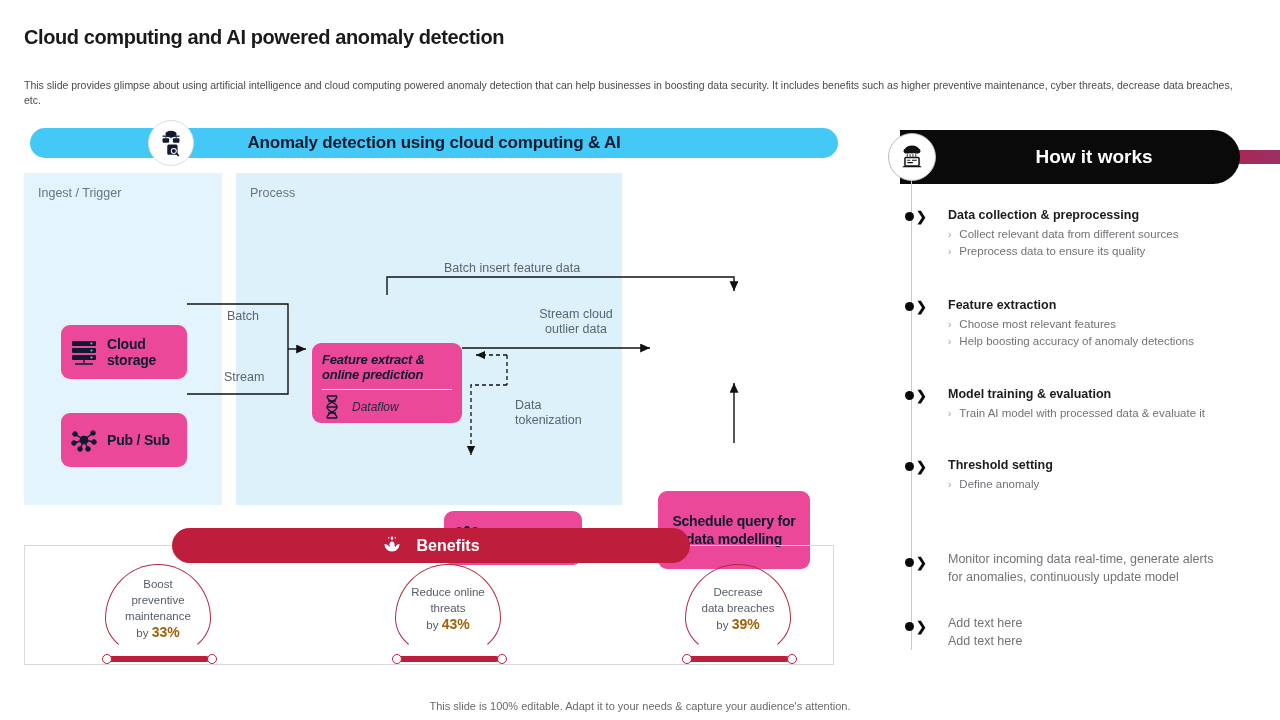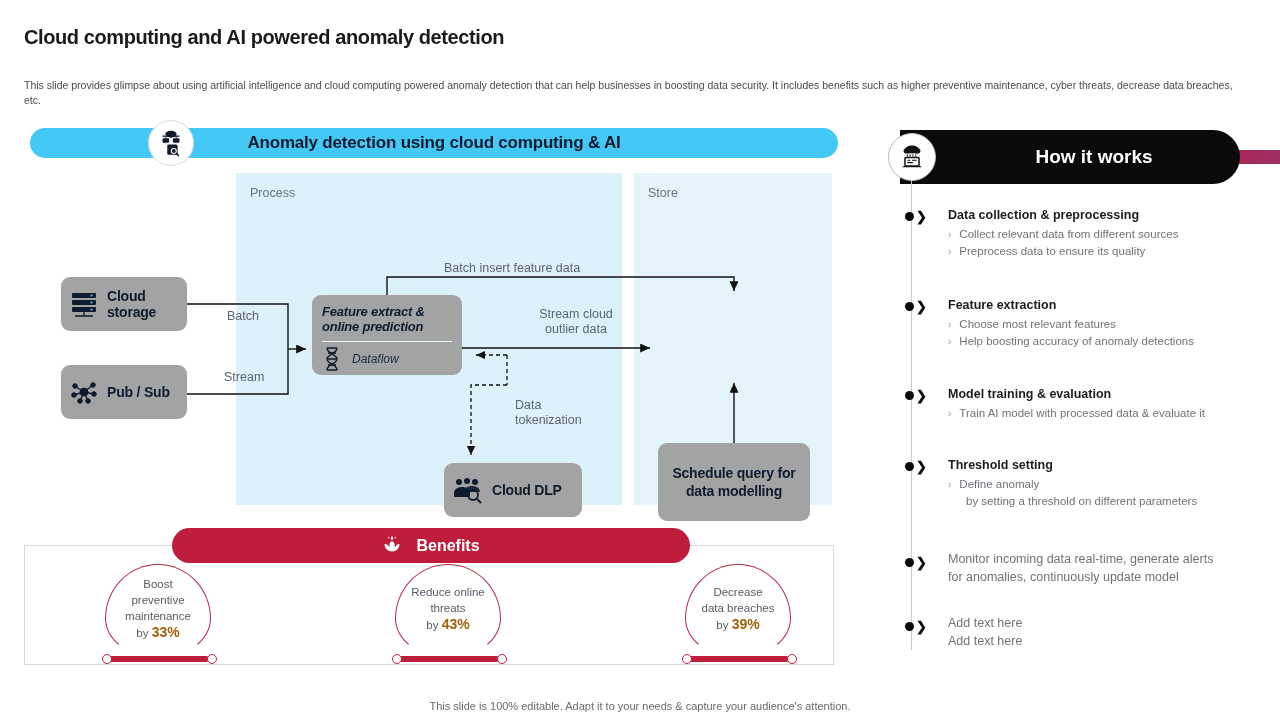--- a/index.html
+++ b/index.html
@@ -47,22 +47,23 @@
   .col-ingest  { left: 0;   width: 198px; }
   .col-process { left: 212px; width: 386px; background:#ddf1fb; }
   .col-store   { left: 610px; width: 198px; }
   .col-label {
     position: absolute; left: 14px; top: 13px;
     font-size: 12.5px; color: #6b7280;
   }
 
   
   .node {
-    position: absolute; background: #a3a3a3; border-radius: 9px;
+    position: absolute; background: #ec4899; border-radius: 9px;
     color: #0d1b2e;
+    margin-top: 48px;
   }
   .node-title { font-weight: bold; letter-spacing: -0.2px; }
 
   .n-cloudstorage { left: 37px;  top: 104px; width: 126px; height: 54px; }
   .n-pubsub       { left: 37px;  top: 192px; width: 126px; height: 54px; }
   .n-feature      { left: 288px; top: 122px; width: 150px; height: 80px; }
   .n-clouddlp     { left: 420px; top: 290px; width: 138px; height: 54px; }
   .n-normalized   { left: 634px; top: 126px; width: 152px; height: 76px; }
   .n-schedule     { left: 634px; top: 270px; width: 152px; height: 78px; }
 
@@ -175,25 +176,25 @@
         <path d="M10.5 9.4 v1.6M21.5 9.4 v1.6M16 9.4v1.6" stroke="#111a2e" stroke-width="1"></path>
         <rect x="12" y="17.5" width="11" height="11" rx="1.6"></rect>
         <circle cx="19" cy="24.5" r="3.2" fill="#fff"></circle>
         <circle cx="19" cy="24.5" r="2.1" fill="#111a2e"></circle>
         <path d="M21.3 26.8 l3 3" stroke="#111a2e" stroke-width="1.7"></path>
       </svg>
     </div>
 
     <div class="columns">
 
+      <div class="col col-ingest">
+        <div class="col-label">Ingest / Trigger</div>
+      </div>
       <div class="col col-process">
         <div class="col-label">Process</div>
-      </div>
-      <div class="col col-store">
-        <div class="col-label">Store</div>
       </div>
 
       <svg class="diagram-svg" viewBox="0 0 816 382">
         <defs>
           <marker id="ah" markerWidth="9" markerHeight="9" refX="7" refY="3.2" orient="auto">
             <path d="M0,0 L7,3.2 L0,6.4 z" fill="#111"></path>
           </marker>
         </defs>
 
         <path d="M163,131 H264 V221 H163" stroke="#111" stroke-width="1.4" fill="none"></path>
@@ -428,23 +429,20 @@
       <span class="bullet">
           <span class="dot"></span>
           <span class="chev">❯</span>
         </span>
       <div class="step-title">Threshold setting</div>
       <div class="step-body" style="top:18px">
         <div class="sub">
             <span class="g">›</span>
             <span>Define anomaly</span>
           </div>
-        <div class="sub" style="padding-left:18px">
-            <span>by setting a threshold on different parameters</span>
-          </div>
       </div>
     </div>
 
     <div class="step" style="top:424px">
       <span class="bullet">
           <span class="dot"></span>
           <span class="chev">❯</span>
         </span>
       <div class="step-plain">
         <div>Monitor incoming data real-time, generate alerts</div>

